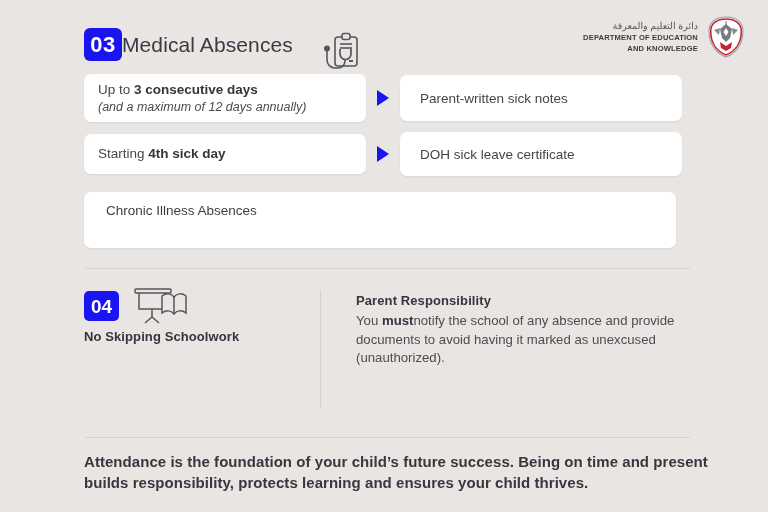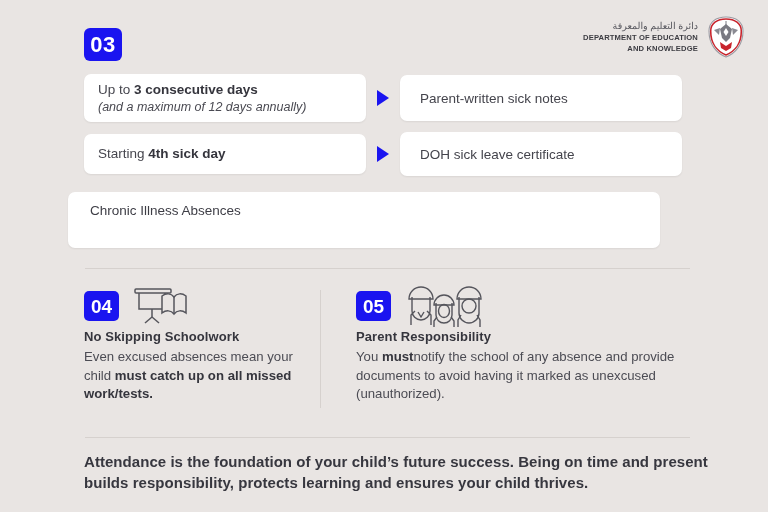--- a/index.html
+++ b/index.html
@@ -16,23 +16,21 @@
     color: #3c3c42;
     position: relative;
   }
 
   
   .header {
     position: absolute;
     left: 84px;
     top: 28px;
     display: flex;
-    align-items: flex-start;
-    gap: 14px;
-    flex-direction: column;
+    align-items: center;
   }
 
   .badge {
     background: #1a14f0;
     color: #ffffff;
     font-size: 22px;
     font-weight: 700;
     letter-spacing: 0.5px;
     border-radius: 6px;
     width: 38px;
@@ -157,21 +155,21 @@
   }
 
   .card-right-text {
     font-size: 13.5px;
     color: #44444c;
   }
 
   
   .chronic {
     position: absolute;
-    left: 68px;
+    left: 84px;
     top: 192px;
     width: 592px;
     height: 56px;
     background: #ffffff;
     border-radius: 7px;
     box-shadow: 0 1px 2px rgba(0,0,0,0.07);
     padding: 9px 0 2px 22px;
     overflow: hidden;
   }
 
@@ -355,40 +353,20 @@
         <path d="M8 7 v16 h26 v-16"></path>
         <line x1="21" y1="23" x2="21" y2="31"></line>
         <line x1="21" y1="31" x2="14" y2="37"></line>
         <line x1="21" y1="31" x2="28" y2="37"></line>
         <path d="M31 10 c4 -3 9 -3 12 1 c3 -4 8 -4 12 -1 v17 c-4 -3 -9 -3 -12 1 c-3 -4 -8 -4 -12 -1 Z" fill="#e9e5e3"></path>
         <line x1="43" y1="11" x2="43" y2="28"></line>
       </svg>
     </span>
   </div>
   <div class="sec-title">No Skipping Schoolwork</div>
-  <div class="sec-body"><span>Even excused absences mean your child </span><b>must catch up on all missed work/tests.</b></div>
 </div>
 
 <div class="sec sec-05">
-  <div class="sec-head">
-    <div class="sec-badge">05</div>
-    <span>
-      <svg width="86" height="42" viewBox="0 0 86 42" fill="none" stroke="#55555c" stroke-width="1.4">
-        <path d="M6 14 a12 12 0 0 1 24 0 z" fill="#e9e5e3"></path>
-        <path d="M9 12 v14 a9 9 0 0 0 18 0 v-14"></path>
-        <path d="M12 26 l-4 4 v10 M24 26 l4 4 v10"></path>
-        <path d="M15 27 l3 5 l3 -5"></path>
-        <path d="M31 20 a10 10 0 0 1 20 0 z" fill="#e9e5e3"></path>
-        <path d="M33 18 v12 a8 8 0 0 0 16 0 v-12"></path>
-        <ellipse cx="41" cy="26" rx="5.5" ry="6.5"></ellipse>
-        <path d="M34 32 l-3 4 v6 M48 32 l3 4 v6"></path>
-        <path d="M54 14 a12 12 0 0 1 24 0 z" fill="#e9e5e3"></path>
-        <path d="M56 12 v16 a10 10 0 0 0 20 0 v-16"></path>
-        <circle cx="66" cy="21" r="7"></circle>
-        <path d="M58 30 l-3 5 v7 M74 30 l3 5 v7"></path>
-      </svg>
-    </span>
-  </div>
   <div class="sec-title">Parent Responsibility</div>
   <div class="sec-body"><span>You </span><b>must</b><span>notify the school of any absence and provide documents to avoid having it marked as unexcused (unauthorized).</span></div>
 </div>
 
 <div class="closing">Attendance is the foundation of your child’s future success. Being on time and present builds responsibility, protects learning and ensures your child thrives.</div>
 
 </body></html>

